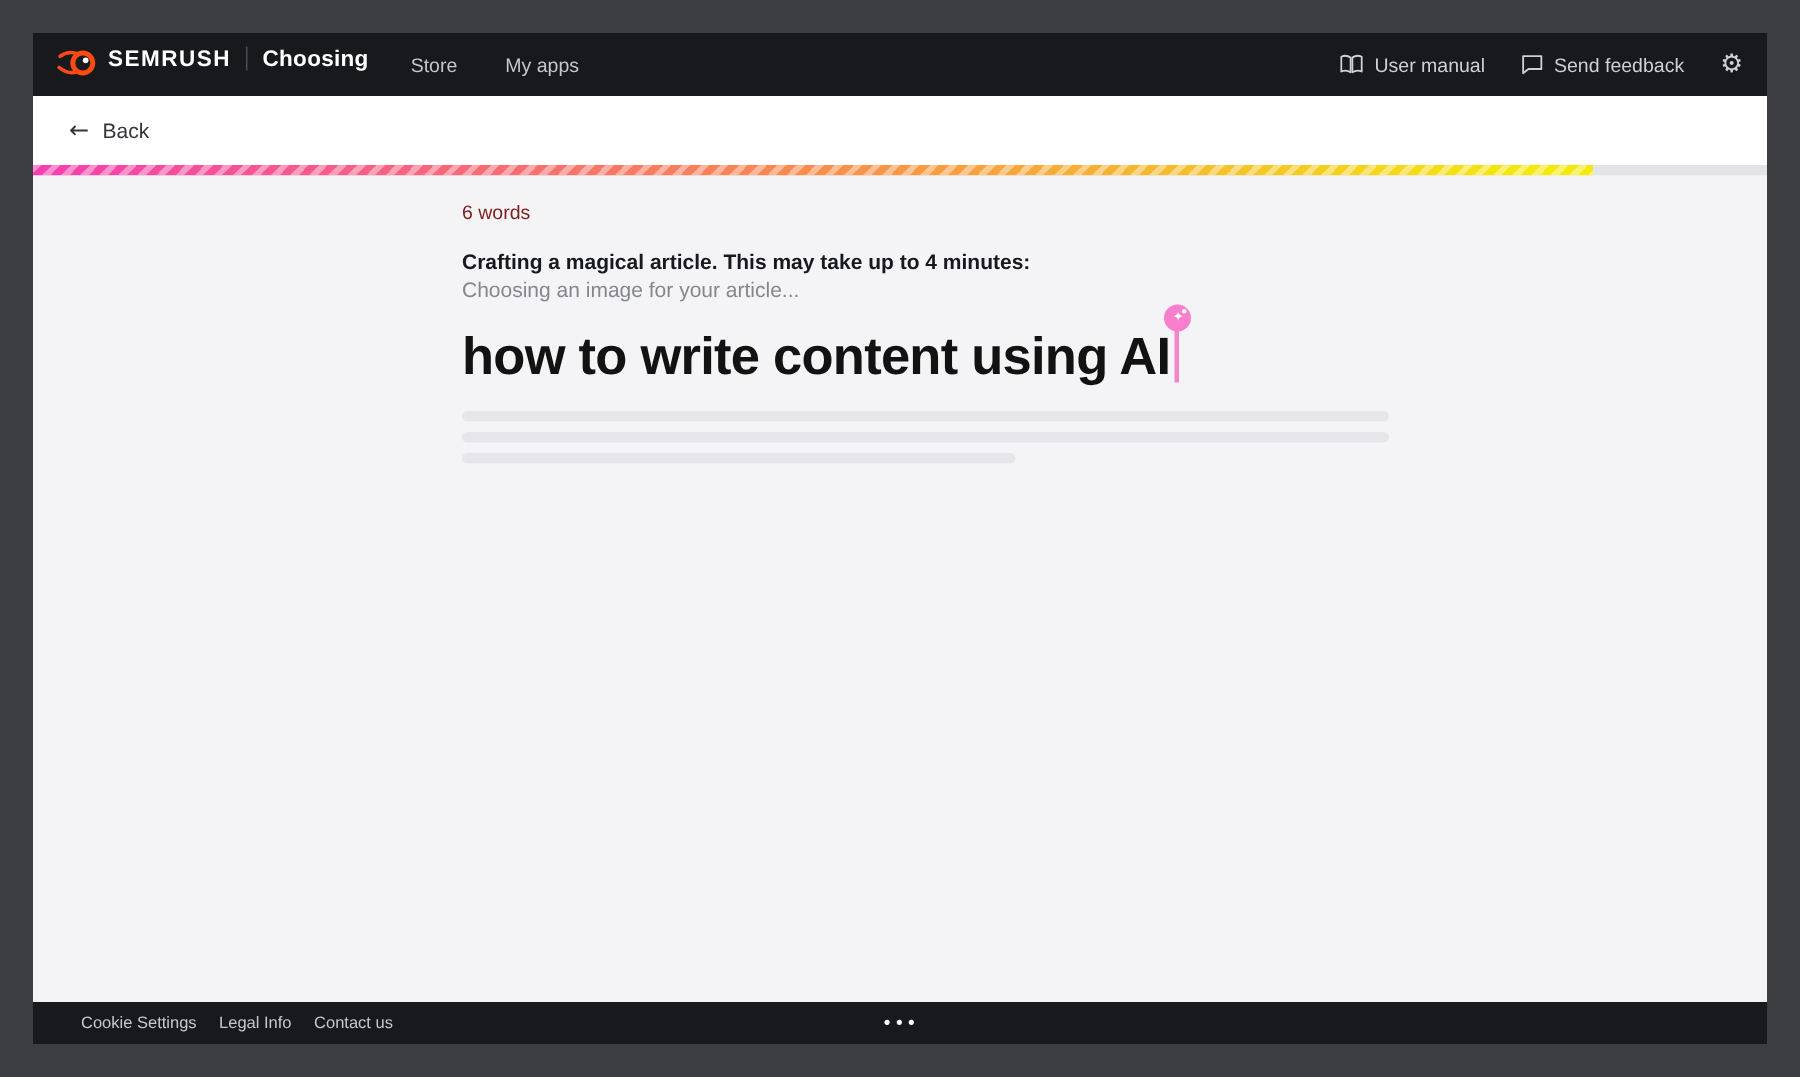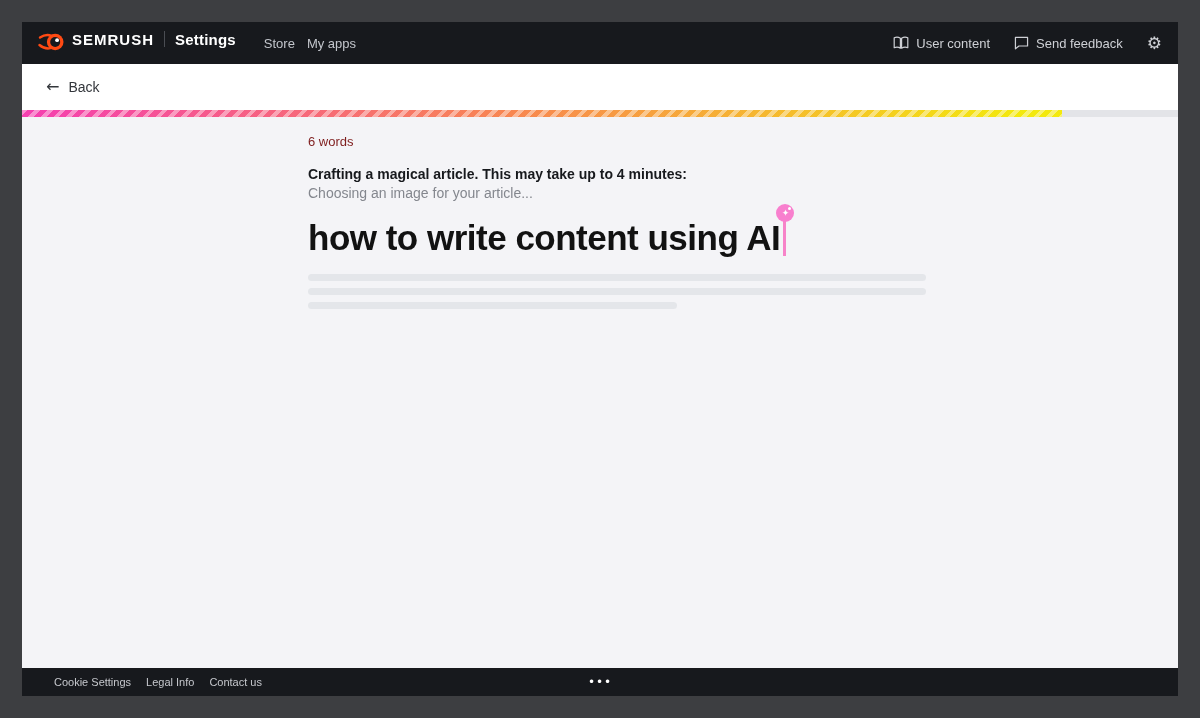--- a/index.html
+++ b/index.html
@@ -10,21 +10,21 @@
          display:flex; flex-direction:column; background:#f4f4f7; }
 
   
   .topbar { height:42px; flex:0 0 42px; background:#17191d; display:flex;
             align-items:center; padding:0 16px; position:relative; color:#fff; }
   .brand { display:flex; align-items:flex-start; cursor:pointer; }
   .brand svg { display:block; }
   .brand-name { font-size:15px; font-weight:bold; letter-spacing:1px; margin-left:7px; }
   .brand-divider { width:1px; height:16px; background:#4a4d53; margin:0 10px; }
   .brand-product { font-size:15px; font-weight:bold; letter-spacing:.2px; }
-  .top-nav { display:flex; gap:12px; margin-left:28px; }
+  .top-nav { display:flex; gap:32px; margin-left:28px; }
   .top-nav-item { font-size:13px; color:#c3c6cc; cursor:pointer; }
   .app-center { position:absolute; left:50%; top:0; height:42px; transform:translateX(-50%);
                 display:flex; align-items:center; gap:10px; }
   .app-icon { width:26px; height:26px; display:block; }
   .app-title { font-size:13px; font-weight:bold; color:#fff; white-space:nowrap; }
   .top-actions { margin-left:auto; display:flex; align-items:center; gap:24px; }
   .top-action { display:flex; align-items:center; gap:7px; font-size:13px; color:#ced0d5; cursor:pointer; }
   .gear { font-size:17px; color:#ced0d5; line-height:1; cursor:pointer;
           font-family:"DejaVu Sans",sans-serif; }
 
@@ -79,33 +79,33 @@
     <div class="brand">
       <svg width="27" height="24" viewBox="0 0 27 24">
         <path d="M2 6.5 C6 3.8 10.5 3.4 14 5" stroke="#ff4a13" stroke-width="2.4" fill="none" stroke-linecap="round"></path>
         <path d="M1.5 14 C5.5 17.4 10.5 18.2 15 16.4" stroke="#ff4a13" stroke-width="2.4" fill="none" stroke-linecap="round"></path>
         <circle cx="17.2" cy="11" r="8.3" fill="#ff4a13"></circle>
         <circle cx="17.2" cy="11" r="5" fill="#17191d"></circle>
         <circle cx="19.1" cy="9.2" r="1.9" fill="#ffffff"></circle>
       </svg>
       <span class="brand-name">SEMRUSH</span>
       <span class="brand-divider"></span>
-      <span class="brand-product">Settings</span>
+      <span class="brand-product">Choosing</span>
     </div>
     <div class="top-nav">
       <span class="top-nav-item">Store</span>
       <span class="top-nav-item">My apps</span>
     </div>
     <div class="top-actions">
       <span class="top-action">
         <svg width="16" height="14" viewBox="0 0 16 14">
           <path d="M1.2 1.8 C3.2 .9 5.6 1.1 7.4 2.3 V12.2 C5.6 11 3.2 10.8 1.2 11.7 Z" fill="none" stroke="#ced0d5" stroke-width="1.2" stroke-linejoin="round"></path>
           <path d="M14.8 1.8 C12.8 .9 10.4 1.1 8.6 2.3 V12.2 C10.4 11 12.8 10.8 14.8 11.7 Z" fill="none" stroke="#ced0d5" stroke-width="1.2" stroke-linejoin="round"></path>
         </svg>
-        <span>User content</span>
+        <span>User manual</span>
       </span>
       <span class="top-action">
         <svg width="15" height="14" viewBox="0 0 16 15">
           <path d="M1.5 1.5 h13 v9.2 h-9.2 l-3.8 3 z" fill="none" stroke="#ced0d5" stroke-width="1.3" stroke-linejoin="round"></path>
         </svg>
         <span>Send feedback</span>
       </span>
       <span class="gear">⚙</span>
     </div>
   </div>

